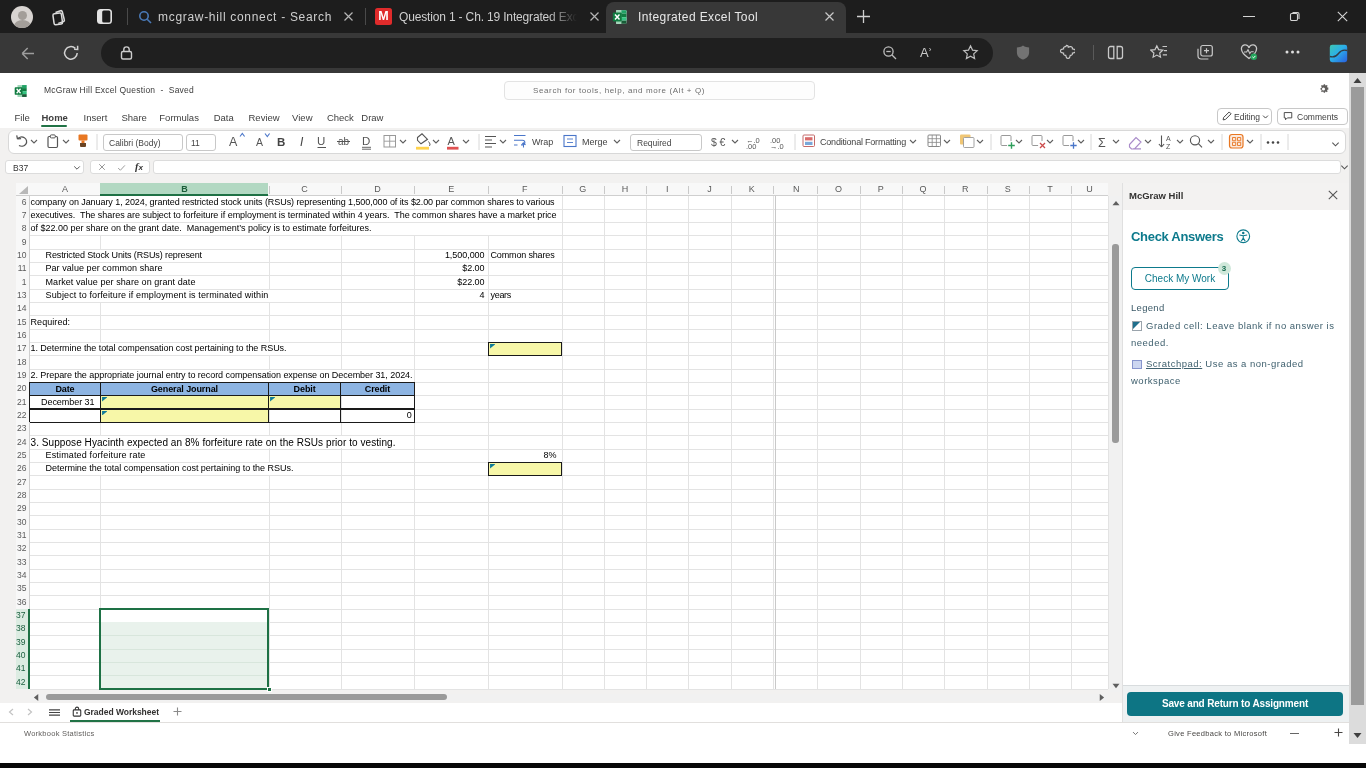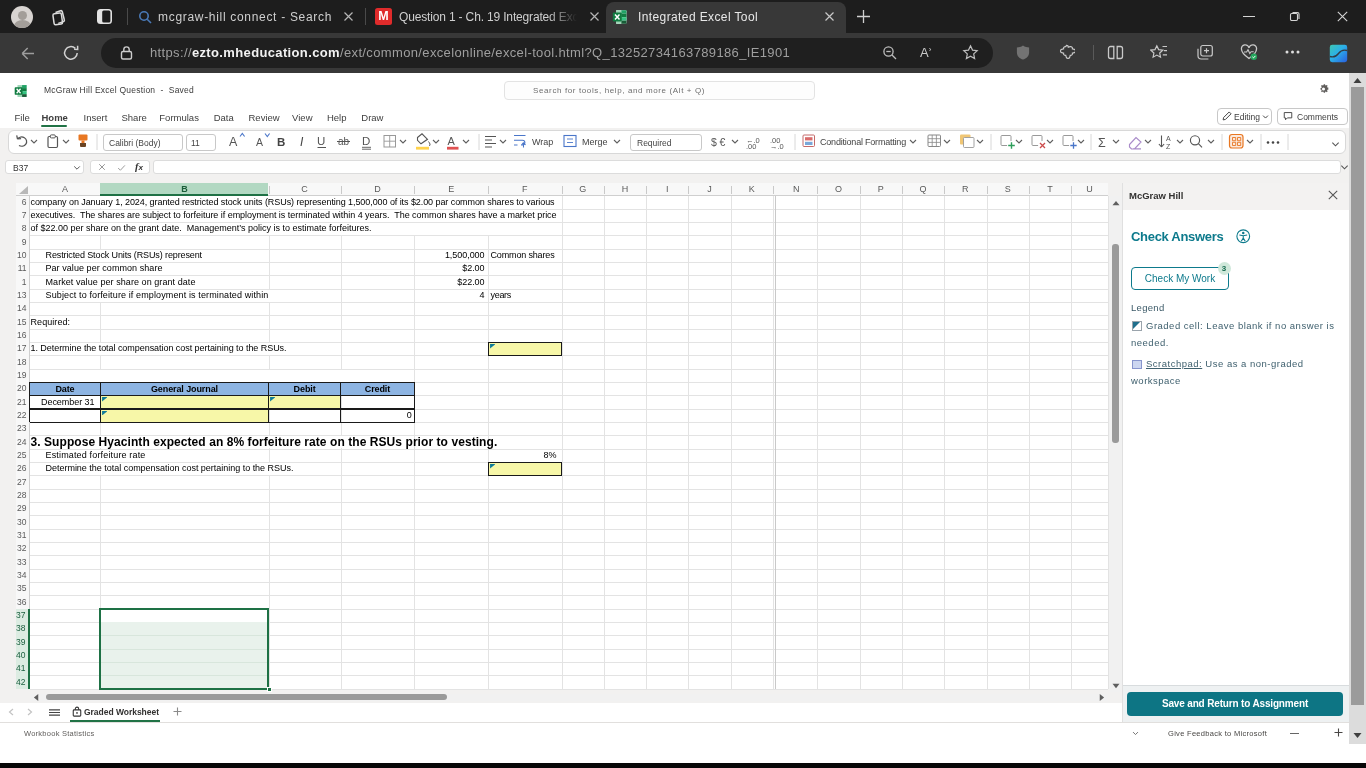--- a/index.html
+++ b/index.html
@@ -71,21 +71,20 @@
     </svg>
 <svg class="abs" style="left:62px;top:44px;" width="18" height="18" viewBox="0 0 18 18">
 <path d="M15.2 9 a6.3 6.3 0 1 1 -1.9 -4.6" fill="none" stroke="#d2d2d2" stroke-width="1.5"></path>
 <path d="M15.6 1.8 L15.7 5.4 L12.1 5.3" fill="none" stroke="#d2d2d2" stroke-width="1.5"></path>
     </svg>
 <div class="abs" style="left:101px;top:38px;width:892px;height:30px;border-radius:15px;background:#1f1f1f;"></div>
 <svg class="abs" style="left:119px;top:45px;" width="15" height="16" viewBox="0 0 15 16">
 <rect x="2.5" y="6.5" width="10" height="7.5" rx="1.5" fill="none" stroke="#cdcdcd" stroke-width="1.4"></rect>
 <path d="M4.8 6.5 V4.6 a2.7 2.7 0 0 1 5.4 0 V6.5" fill="none" stroke="#cdcdcd" stroke-width="1.4"></path>
     </svg>
-<div class="abs" style="left:150px;top:45px;font-size:13px;color:#9f9f9f;white-space:nowrap;letter-spacing:0.36px;">https://<span style="color:#f2f2f2;font-weight:bold;">ezto.mheducation.com</span>/ext/common/excelonline/excel-tool.html?Q_13252734163789186_IE1901</div>
 <svg class="abs" style="left:882px;top:45px;" width="16" height="16" viewBox="0 0 16 16">
 <circle cx="6.5" cy="6.5" r="4.6" fill="none" stroke="#bdbdbd" stroke-width="1.3"></circle>
       <line x1="10" y1="10" x2="14" y2="14" stroke="#bdbdbd" stroke-width="1.3"></line>
 <line x1="4.3" y1="6.5" x2="8.7" y2="6.5" stroke="#bdbdbd" stroke-width="1.3"></line>
     </svg>
 <div class="abs" style="left:920px;top:45px;font-size:13px;color:#c9c9c9;">A<span style="font-size:8px;vertical-align:5px;">›</span></div>
 <svg class="abs" style="left:962px;top:44px;" width="17" height="17" viewBox="0 0 17 17">
 <path d="M8.5 1.8 L10.5 6.1 L15.2 6.7 L11.7 9.9 L12.6 14.6 L8.5 12.3 L4.4 14.6 L5.3 9.9 L1.8 6.7 L6.5 6.1 Z" fill="none" stroke="#bdbdbd" stroke-width="1.2"></path>
     </svg>
 <svg class="abs" style="left:1015px;top:44px;" width="16" height="17" viewBox="0 0 17 18">
@@ -148,21 +147,21 @@
     </svg>
 <div class="abs" style="left:0;top:104px;width:1366px;height:24px;background:#fff;"></div>
 <div class="abs" style="left:14.5px;top:111.5px;font-size:9.5px;color:#404040;">File</div>
 <div class="abs" style="left:41.5px;top:111.5px;font-size:9.5px;color:#404040;font-weight:bold;">Home</div>
 <div class="abs" style="left:83.6px;top:111.5px;font-size:9.5px;color:#404040;">Insert</div>
 <div class="abs" style="left:121.5px;top:111.5px;font-size:9.5px;color:#404040;">Share</div>
 <div class="abs" style="left:159.3px;top:111.5px;font-size:9.5px;color:#404040;">Formulas</div>
 <div class="abs" style="left:213.7px;top:111.5px;font-size:9.5px;color:#404040;">Data</div>
 <div class="abs" style="left:248.5px;top:111.5px;font-size:9.5px;color:#404040;">Review</div>
 <div class="abs" style="left:292.1px;top:111.5px;font-size:9.5px;color:#404040;">View</div>
-<div class="abs" style="left:326.9px;top:111.5px;font-size:9.5px;color:#404040;">Help</div>
+<div class="abs" style="left:326.9px;top:111.5px;font-size:9.5px;color:#404040;">Check</div>
 <div class="abs" style="left:361.3px;top:111.5px;font-size:9.5px;color:#404040;">Draw</div>
 <div class="abs" style="left:40.9px;top:124.5px;width:26px;height:2.5px;background:#217346;border-radius:2px;"></div>
 <div class="abs" style="left:1217px;top:107.5px;width:55px;height:17px;border:1px solid #c8c8c8;border-radius:4px;"></div>
 <svg class="abs" style="left:1222px;top:111px;" width="10" height="10" viewBox="0 0 16 16">
       <path d="M11.5 1.5 l3 3 L5.5 13.5 l-3.7.7.7-3.7Z" fill="none" stroke="#444" stroke-width="1.6"></path>
     </svg>
 <div class="abs" style="left:1234px;top:111.5px;font-size:8.5px;color:#404040;">Editing</div>
 <svg class="abs" style="left:1262px;top:113.5px;" width="7" height="6" viewBox="0 0 10 8">
       <path d="M1.5 2 L5 5.5 L8.5 2" fill="none" stroke="#444" stroke-width="1.4"></path>
     </svg>
@@ -458,20 +457,21 @@
     <div class="abs" style="left:488.8px;top:289.5px;width:71.7px;height:12.3333px;background:#fff;"></div>
     <div class="abs" style="left:490.5px;top:289.0px;height:13.3333px;line-height:13.9333px;font-size:9px;color:#000;letter-spacing:-0.302px;white-space:nowrap;">years</div>
     <div class="abs" style="left:30.5px;top:315.67px;height:13.3333px;line-height:13.9333px;font-size:9px;color:#000;letter-spacing:0.064px;white-space:nowrap;">Required:</div>
     <div class="abs" style="left:29.8px;top:342.84px;width:310.4px;height:12.3333px;background:#fff;"></div>
     <div class="abs" style="left:30.5px;top:342.34px;height:13.3333px;line-height:13.9333px;font-size:9px;color:#000;letter-spacing:-0.049px;white-space:nowrap;">1. Determine the total compensation cost pertaining to the RSUs.</div>
     <div class="abs" style="left:488.2px;top:341.64px;width:73.6px;height:14.7px;background:#f7f7a8;border:1.4px solid #1a1a1a;"></div>
     <svg class="abs" style="left:489.8px;top:344.03999999999996px;" width="5.5" height="4.5" viewBox="0 0 6 5">
       <path d="M0 0 L6 0 L0 5 Z" fill="#0f7c99"></path>
     </svg>
     <div class="abs" style="left:29.8px;top:369.5px;width:383.9px;height:12.3333px;background:#fff;"></div>
+    <div class="abs" style="left:30.5px;top:369.0px;height:13.3333px;line-height:13.9333px;font-size:9px;color:#000;letter-spacing:-0.051px;white-space:nowrap;">2. Prepare the appropriate journal entry to record compensation expense on December 31, 2024.</div>
     <div class="abs" style="left:29.5px;top:382.34px;width:384.7px;height:13.3333px;background:#8db4e2;"></div>
     <div class="abs" style="left:29.5px;top:382.34px;width:70.9px;height:13.3333px;line-height:14.1333px;font-size:9px;color:#000;font-weight:bold;text-align:center;letter-spacing:-0.1px;">Date</div>
     <div class="abs" style="left:100.4px;top:382.34px;width:168.1px;height:13.3333px;line-height:14.1333px;font-size:9px;color:#000;font-weight:bold;text-align:center;letter-spacing:-0.1px;">General Journal</div>
     <div class="abs" style="left:268.5px;top:382.34px;width:72.19999999999999px;height:13.3333px;line-height:14.1333px;font-size:9px;color:#000;font-weight:bold;text-align:center;letter-spacing:-0.1px;">Debit</div>
     <div class="abs" style="left:340.7px;top:382.34px;width:73.5px;height:13.3333px;line-height:14.1333px;font-size:9px;color:#000;font-weight:bold;text-align:center;letter-spacing:-0.1px;">Credit</div>
     <div class="abs" style="left:100.4px;top:395.67px;width:168.1px;height:13.3333px;background:#f7f7a8;"></div>
     <div class="abs" style="left:268.5px;top:395.67px;width:72.19999999999999px;height:13.3333px;background:#f7f7a8;"></div>
     <div class="abs" style="left:100.4px;top:409.0px;width:168.1px;height:13.3333px;background:#f7f7a8;"></div>
     <svg class="abs" style="left:101.6px;top:397.47px;" width="5.5" height="4.5" viewBox="0 0 6 5">
       <path d="M0 0 L6 0 L0 5 Z" fill="#0f7c99"></path>
@@ -487,21 +487,21 @@
     <div class="abs" style="left:29.5px;top:381.7px;width:385.9px;height:1.2px;background:#1a1a1a;"></div>
     <div class="abs" style="left:29.5px;top:395.1px;width:385.9px;height:1.2px;background:#1a1a1a;"></div>
     <div class="abs" style="left:29.5px;top:408.4px;width:385.9px;height:1.2px;background:#1a1a1a;"></div>
     <div class="abs" style="left:29.5px;top:421.7px;width:385.9px;height:1.2px;background:#1a1a1a;"></div>
     <div class="abs" style="left:28.9px;top:382.34px;width:1.2px;height:40.0px;background:#1a1a1a;"></div>
     <div class="abs" style="left:99.8px;top:382.34px;width:1.2px;height:40.0px;background:#1a1a1a;"></div>
     <div class="abs" style="left:267.9px;top:382.34px;width:1.2px;height:40.0px;background:#1a1a1a;"></div>
     <div class="abs" style="left:340.1px;top:382.34px;width:1.2px;height:40.0px;background:#1a1a1a;"></div>
     <div class="abs" style="left:413.6px;top:382.34px;width:1.2px;height:40.0px;background:#1a1a1a;"></div>
     <div class="abs" style="left:29.8px;top:436.17px;width:383.9px;height:12.3333px;background:#fff;"></div>
-    <div class="abs" style="left:30.5px;top:435.67px;height:13.3333px;line-height:13.9333px;font-size:12px;color:#000;letter-spacing:0.067px;white-space:nowrap;font-weight:bold;">3. Suppose Hyacinth expected an 8% forfeiture rate on the RSUs prior to vesting.</div>
+    <div class="abs" style="left:30.5px;top:435.67px;height:13.3333px;line-height:13.9333px;font-size:10px;color:#000;letter-spacing:0.067px;white-space:nowrap;">3. Suppose Hyacinth expected an 8% forfeiture rate on the RSUs prior to vesting.</div>
     <div class="abs" style="left:29.8px;top:449.5px;width:238.2px;height:12.3333px;background:#fff;"></div>
     <div class="abs" style="left:45.5px;top:449.0px;height:13.3333px;line-height:13.9333px;font-size:9px;color:#000;letter-spacing:0.158px;white-space:nowrap;">Estimated forfeiture rate</div>
     <div class="abs" style="right:809.5px;top:449.0px;height:13.3333px;line-height:13.9333px;font-size:9px;color:#000;letter-spacing:-0.05px;white-space:nowrap;">8%</div>
     <div class="abs" style="left:29.8px;top:462.84px;width:310.4px;height:12.3333px;background:#fff;"></div>
     <div class="abs" style="left:45.5px;top:462.34px;height:13.3333px;line-height:13.9333px;font-size:9px;color:#000;letter-spacing:-0.019px;white-space:nowrap;">Determine the total compensation cost pertaining to the RSUs.</div>
     <div class="abs" style="left:488.2px;top:461.64px;width:73.6px;height:14.7px;background:#f7f7a8;border:1.4px solid #1a1a1a;"></div>
     <svg class="abs" style="left:489.8px;top:464.03999999999996px;" width="5.5" height="4.5" viewBox="0 0 6 5">
       <path d="M0 0 L6 0 L0 5 Z" fill="#0f7c99"></path>
     </svg>
     <div class="abs" style="left:100.4px;top:622.34px;width:168.1px;height:66.7px;background:#e9f2ec;"></div>

